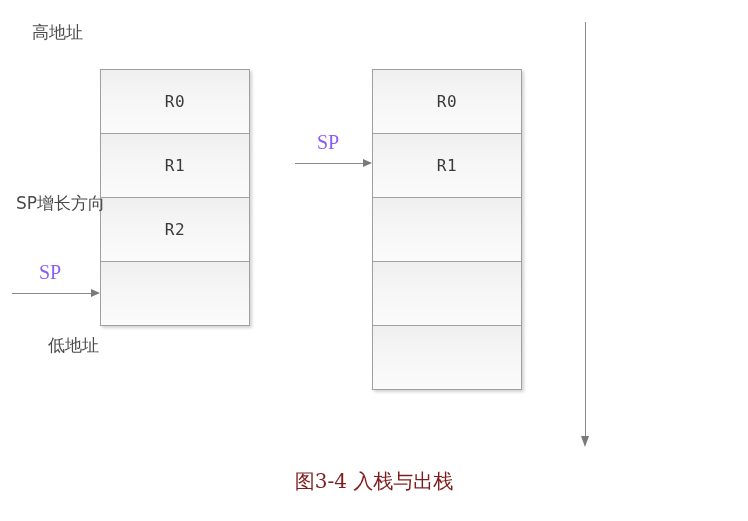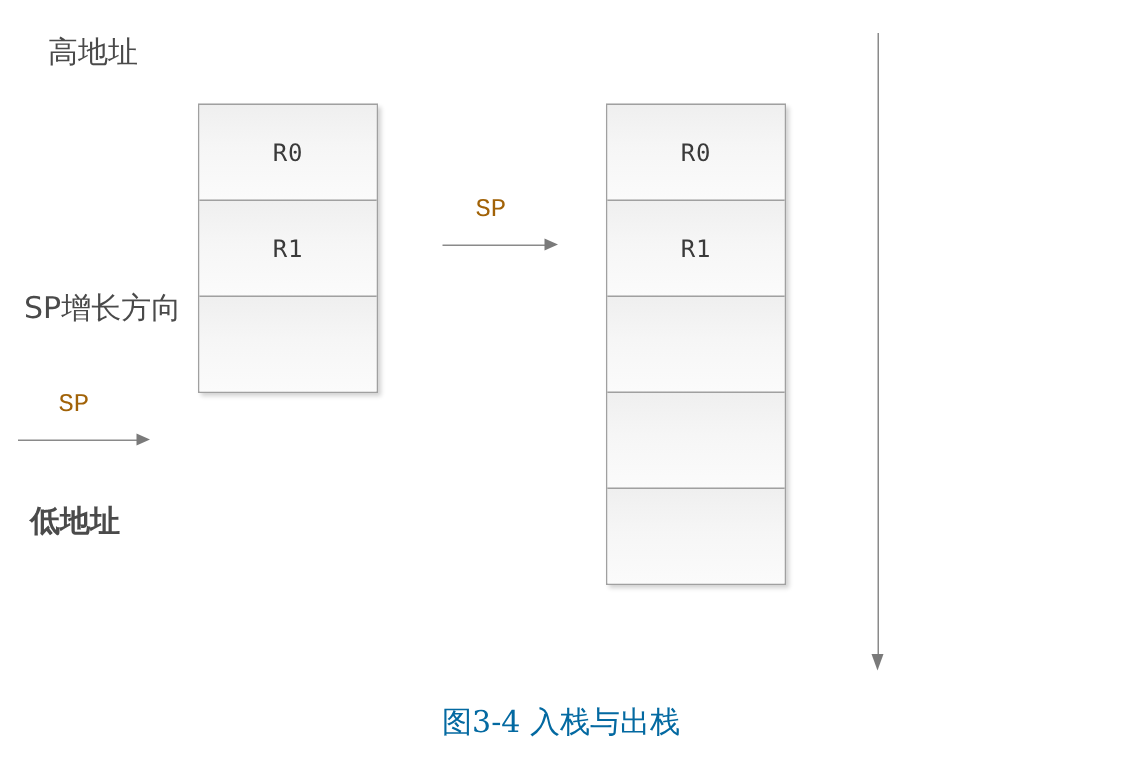--- a/index.html
+++ b/index.html
@@ -17,26 +17,25 @@
   }
 
   .figure-canvas {
     position: absolute;
     inset: 0;
   }
 
   
   .stack {
     position: absolute;
-    width: 120px;
+    width: 150px;
     border: 1px solid #a0a0a0;
     box-sizing: border-box;
     box-shadow: 2px 2px 3px rgba(0,0,0,0.18);
     background: #f4f4f4;
-    margin-left: 32px;
   }
   .stack-left  { left: 100px; top: 69px; }
   .stack-right { left: 372px; top: 69px; }
 
   .cell {
     height: 64px;
     box-sizing: border-box;
     border-bottom: 1px solid #a0a0a0;
     background: linear-gradient(to bottom, #efefef 0%, #f6f6f6 45%, #fbfbfb 100%);
     display: flex;
@@ -68,23 +67,23 @@
   .sp-arrow-head {
     position: absolute;
     top: -4px;
     width: 0; height: 0;
     border-top: 4.5px solid transparent;
     border-bottom: 4.5px solid transparent;
     border-left: 9px solid #7a7a7a;
   }
   .sp-label {
     position: absolute;
-    font-family: Liberation Mono, monospace;
-    font-size: 17px;
-    color: #a16207;
+    font-family: Liberation Serif, serif;
+    font-size: 20px;
+    color: #8b5cf6;
     white-space: nowrap;
     line-height: 1;
   }
 
   .sp-group-left  { left: 12px; top: 293px; }
   .sp-group-left  .sp-arrow-line { width: 80px; }
   .sp-group-left  .sp-arrow-head { left: 79px; }
   .sp-group-left  .sp-label { left: 27px; top: -31px; }
 
   .sp-group-right { left: 295px; top: 163px; }
@@ -113,53 +112,56 @@
     top: 414px;
     width: 0; height: 0;
     border-left: 4.5px solid transparent;
     border-right: 4.5px solid transparent;
     border-top: 11px solid #7a7a7a;
   }
   .axis-label {
     position: absolute;
     left: 23px;
     font-family: "DejaVu Sans", "Liberation Sans", sans-serif;
-    font-size: 20px;
+    font-size: 17px;
     color: #4a4a4a;
     white-space: nowrap;
     line-height: 1;
   }
   .axis-label-high   { top: 24px; left: 32px; }
   .axis-label-growth { top: 195px; left: 16px; }
-  .axis-label-low    { top: 337px; left: 20px; font-weight: bold; }
+  .axis-label-low    { top: 337px; left: 48px; }
 
   
   .caption {
     position: absolute;
     left: 0;
     right: 0;
     top: 469px;
     text-align: center;
     font-family: "DejaVu Serif", "Liberation Serif", serif;
     font-size: 20px;
-    color: #0369a1;
+    color: #7f1d1d;
     line-height: 1.2;
   }
 </style>
 </head>
 <body>
 
 <div class="figure-canvas">
 
   <div class="stack stack-left">
     <div class="cell">
       <span class="cell-label">R0</span>
     </div>
     <div class="cell">
       <span class="cell-label">R1</span>
+    </div>
+    <div class="cell">
+      <span class="cell-label">R2</span>
     </div>
     <div class="cell">
       <span class="cell-label"></span>
     </div>
   </div>
 
   <div class="stack stack-right">
     <div class="cell">
       <span class="cell-label">R0</span>
     </div>

